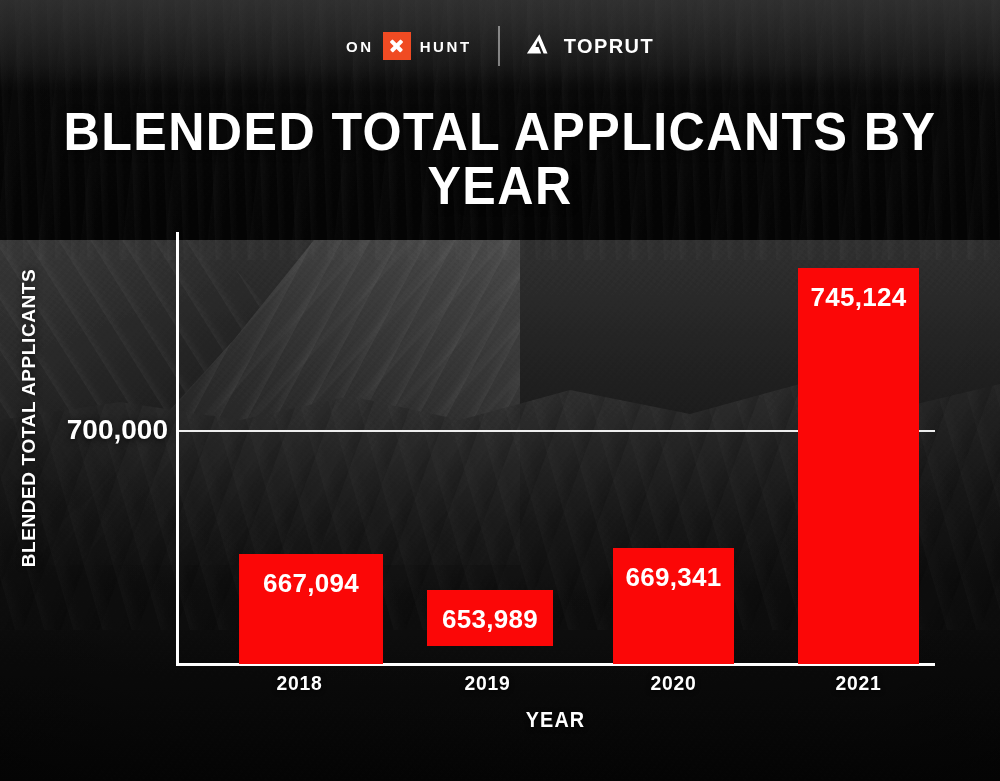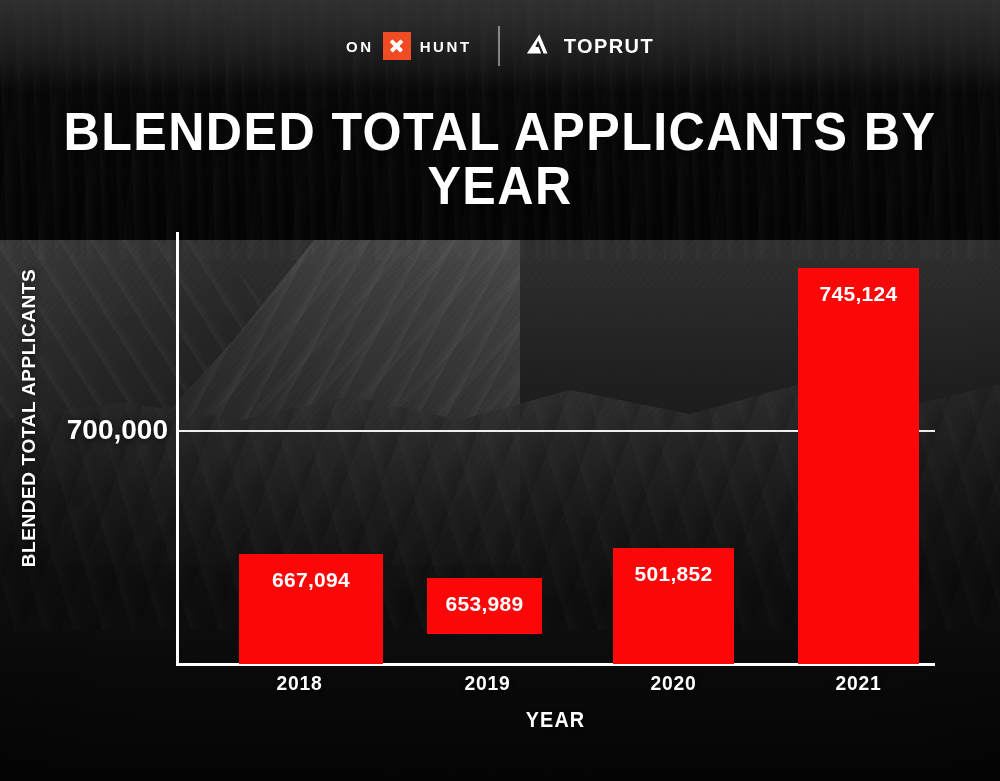--- a/index.html
+++ b/index.html
@@ -244,21 +244,21 @@
 
   .bar {
     position: absolute;
     background: #fb0707;
   }
   .bar-value {
     position: absolute;
     top: 14px; left: 0; right: 0;
     text-align: center;
     color: #fff;
-    font-size: 21px;
+    font-size: 26px;
     font-weight: bold;
     letter-spacing: .3px;
     font-family: "Liberation Sans", sans-serif;
   }
 
   .x-tick-label {
     position: absolute;
     top: 671px;
     text-align: center;
     color: #fff;
@@ -333,26 +333,26 @@
 
     <div class="axis-y-line"></div>
     <div class="axis-x-line"></div>
 
     <div class="bars-layer">
 
       <div class="bar" style="left:239px; width:144px; top:554px; height:110px;">
         <span class="bar-value">667,094</span>
       </div>
 
-      <div class="bar" style="left:427px; width:115px; top:578px; height:56px;">
+      <div class="bar" style="left:427px; width:126px; top:590px; height:56px;">
         <span class="bar-value">653,989</span>
       </div>
 
       <div class="bar" style="left:613px; width:121px; top:548px; height:116px;">
-        <span class="bar-value">501,852</span>
+        <span class="bar-value">669,341</span>
       </div>
 
       <div class="bar" style="left:798px; width:121px; top:268px; height:396px;">
         <span class="bar-value">745,124</span>
       </div>
     </div>
 
     <div class="x-tick-label" style="left:239px; width:121px;">2018</div>
     <div class="x-tick-label" style="left:427px; width:121px;">2019</div>
     <div class="x-tick-label" style="left:613px; width:121px;">2020</div>

